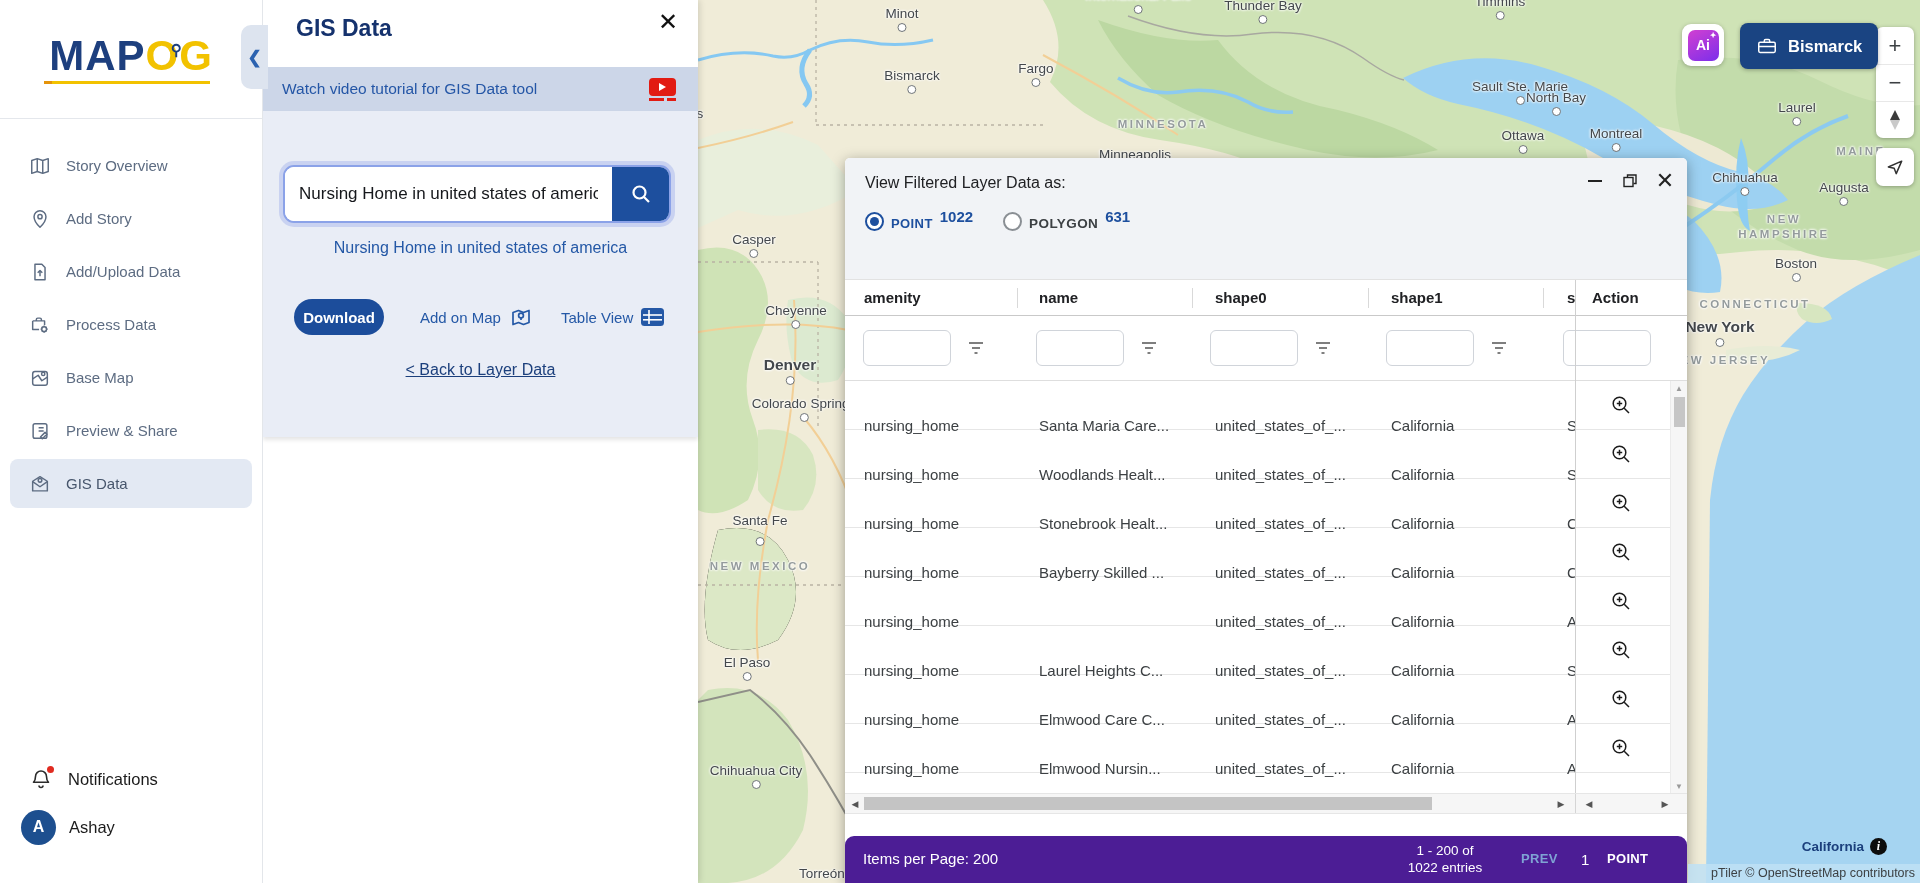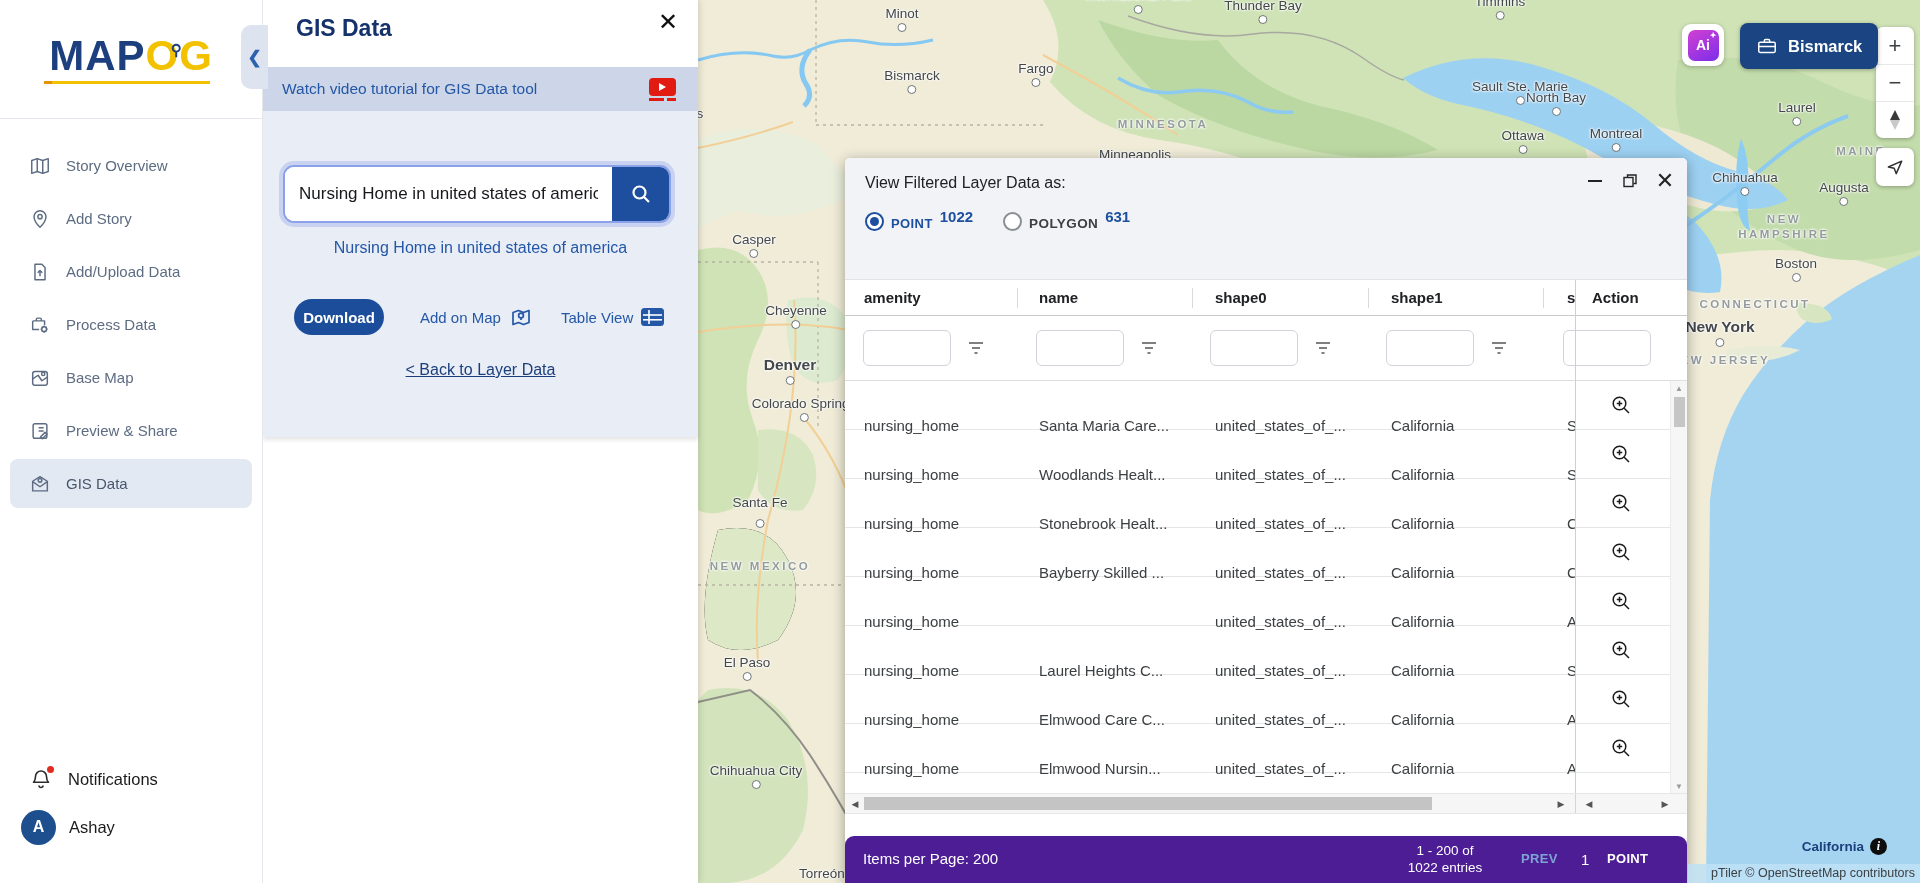--- a/index.html
+++ b/index.html
@@ -309,21 +309,21 @@
         <div class="map-label city lg" style="left: 92px; top: 356px;">
           <span class="t">Denver</span>
           <span class="dot"></span>
         </div>
 
         <div class="map-label city" style="left: 106px; top: 396px;">
           <span class="t">Colorado Springs</span>
           <span class="dot"></span>
         </div>
 
-        <div class="map-label city" style="left: 62px; top: 495px; gap: 7px;">
+        <div class="map-label city" style="left: 62px; top: 513px; gap: 7px;">
           <span class="t">Santa Fe</span>
           <span class="dot"></span>
         </div>
 
         <div class="map-label state" style="left: 62px; top: 560px;">
           <span class="t">NEW MEXICO</span>
 
         </div>
 
         <div class="map-label city" style="left: 49px; top: 655px;">

